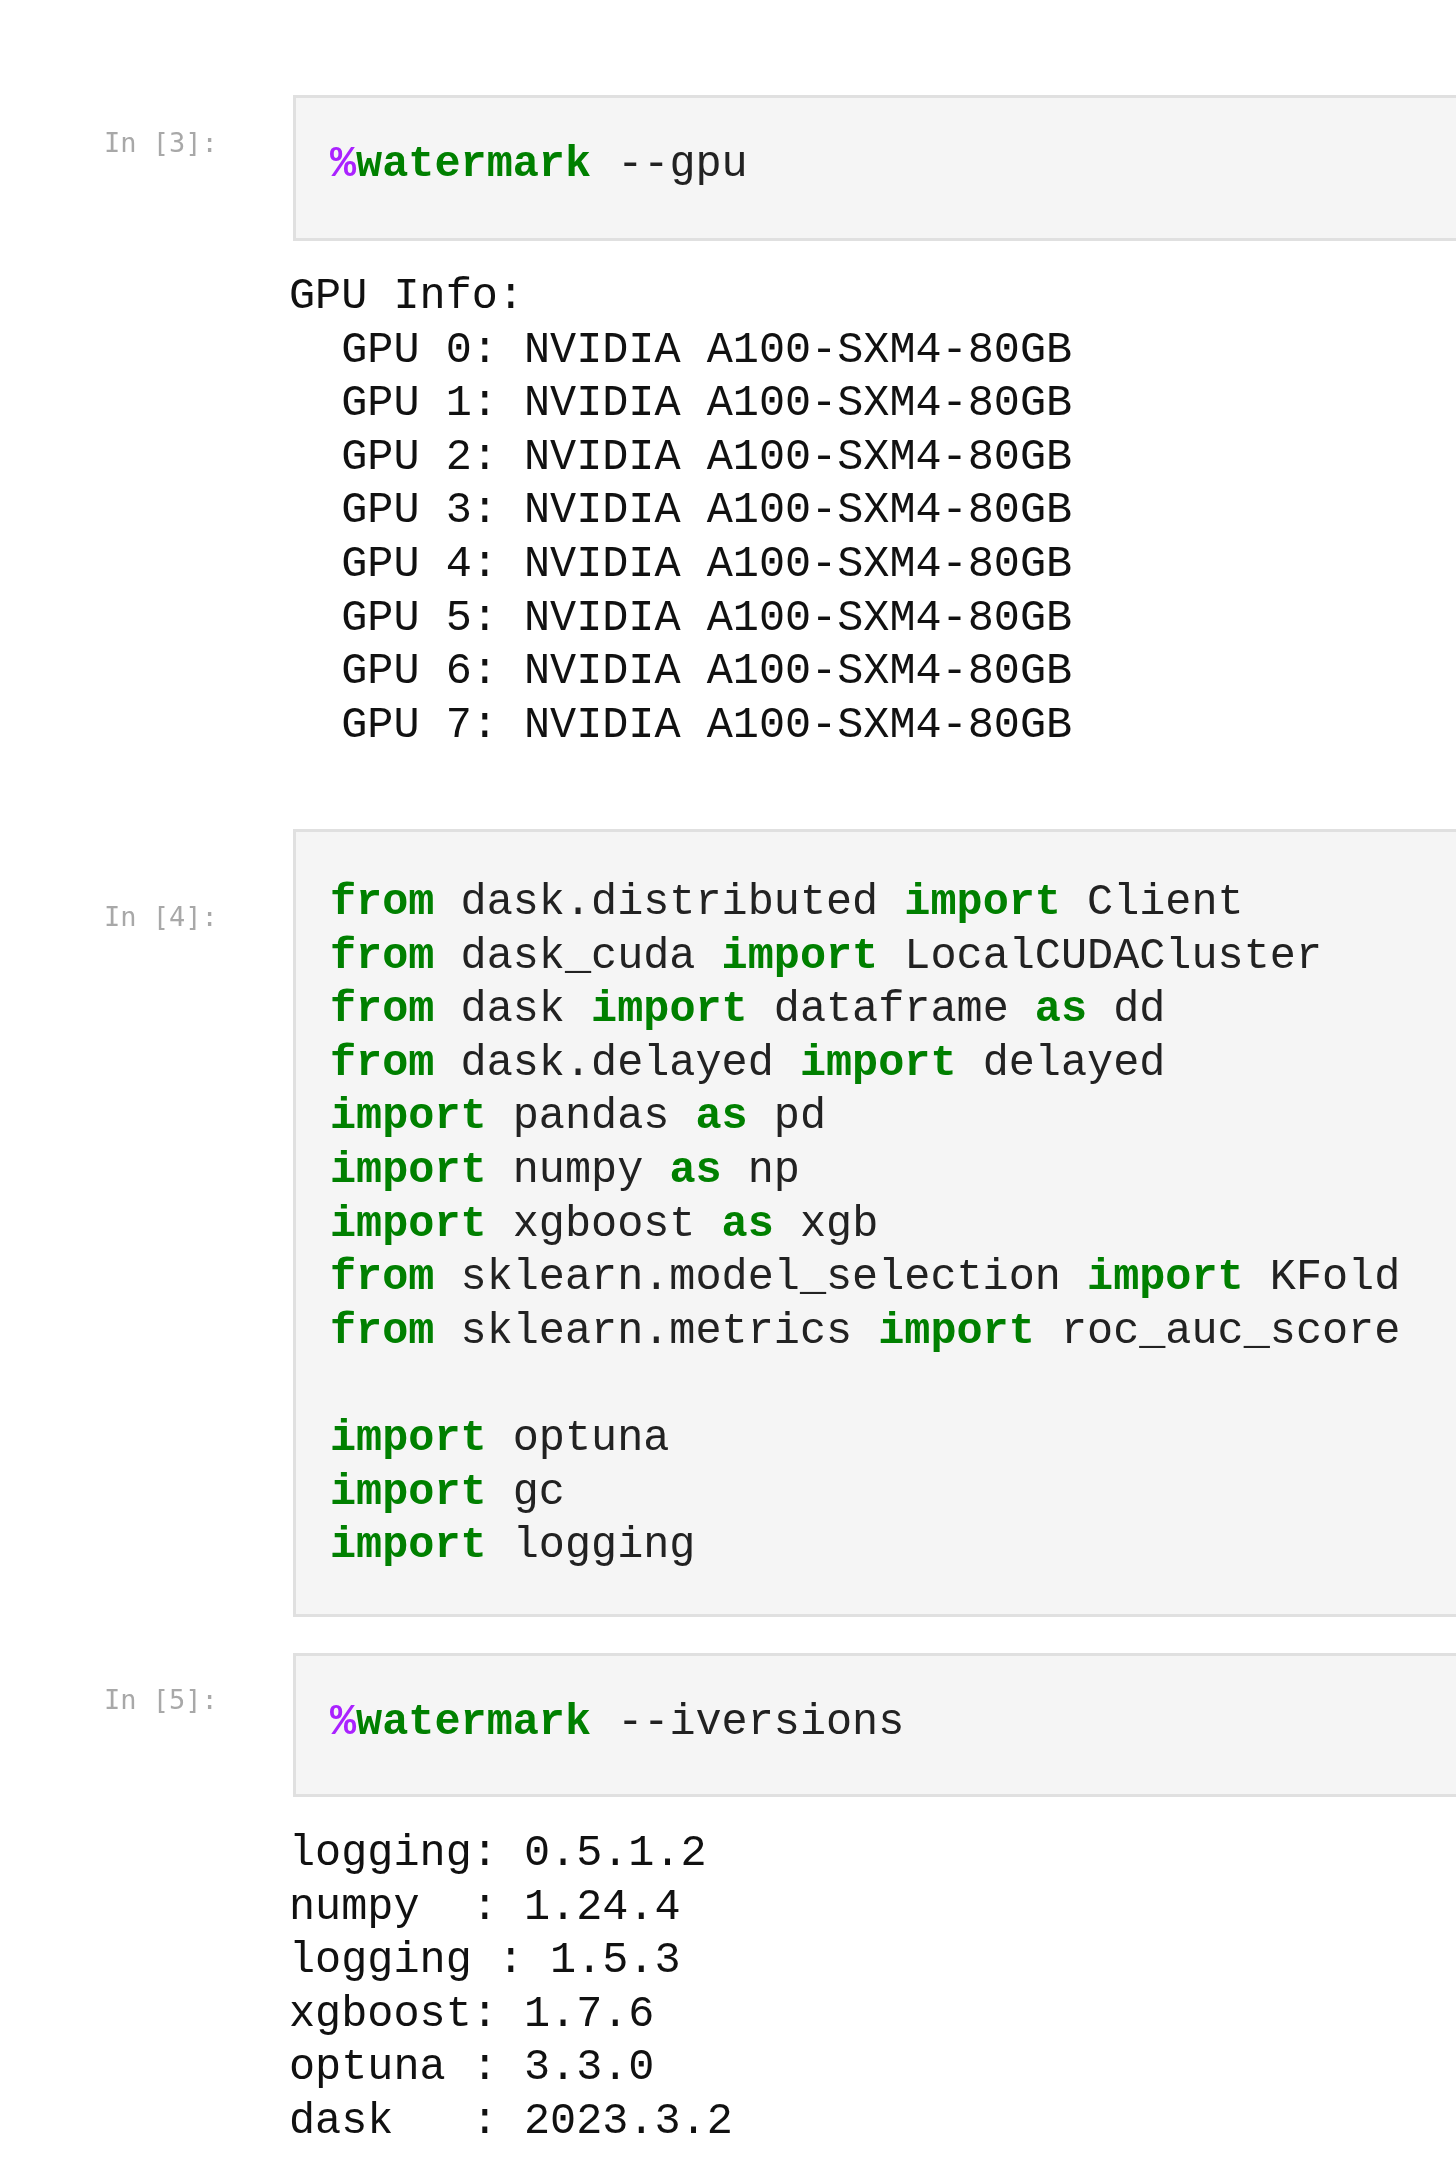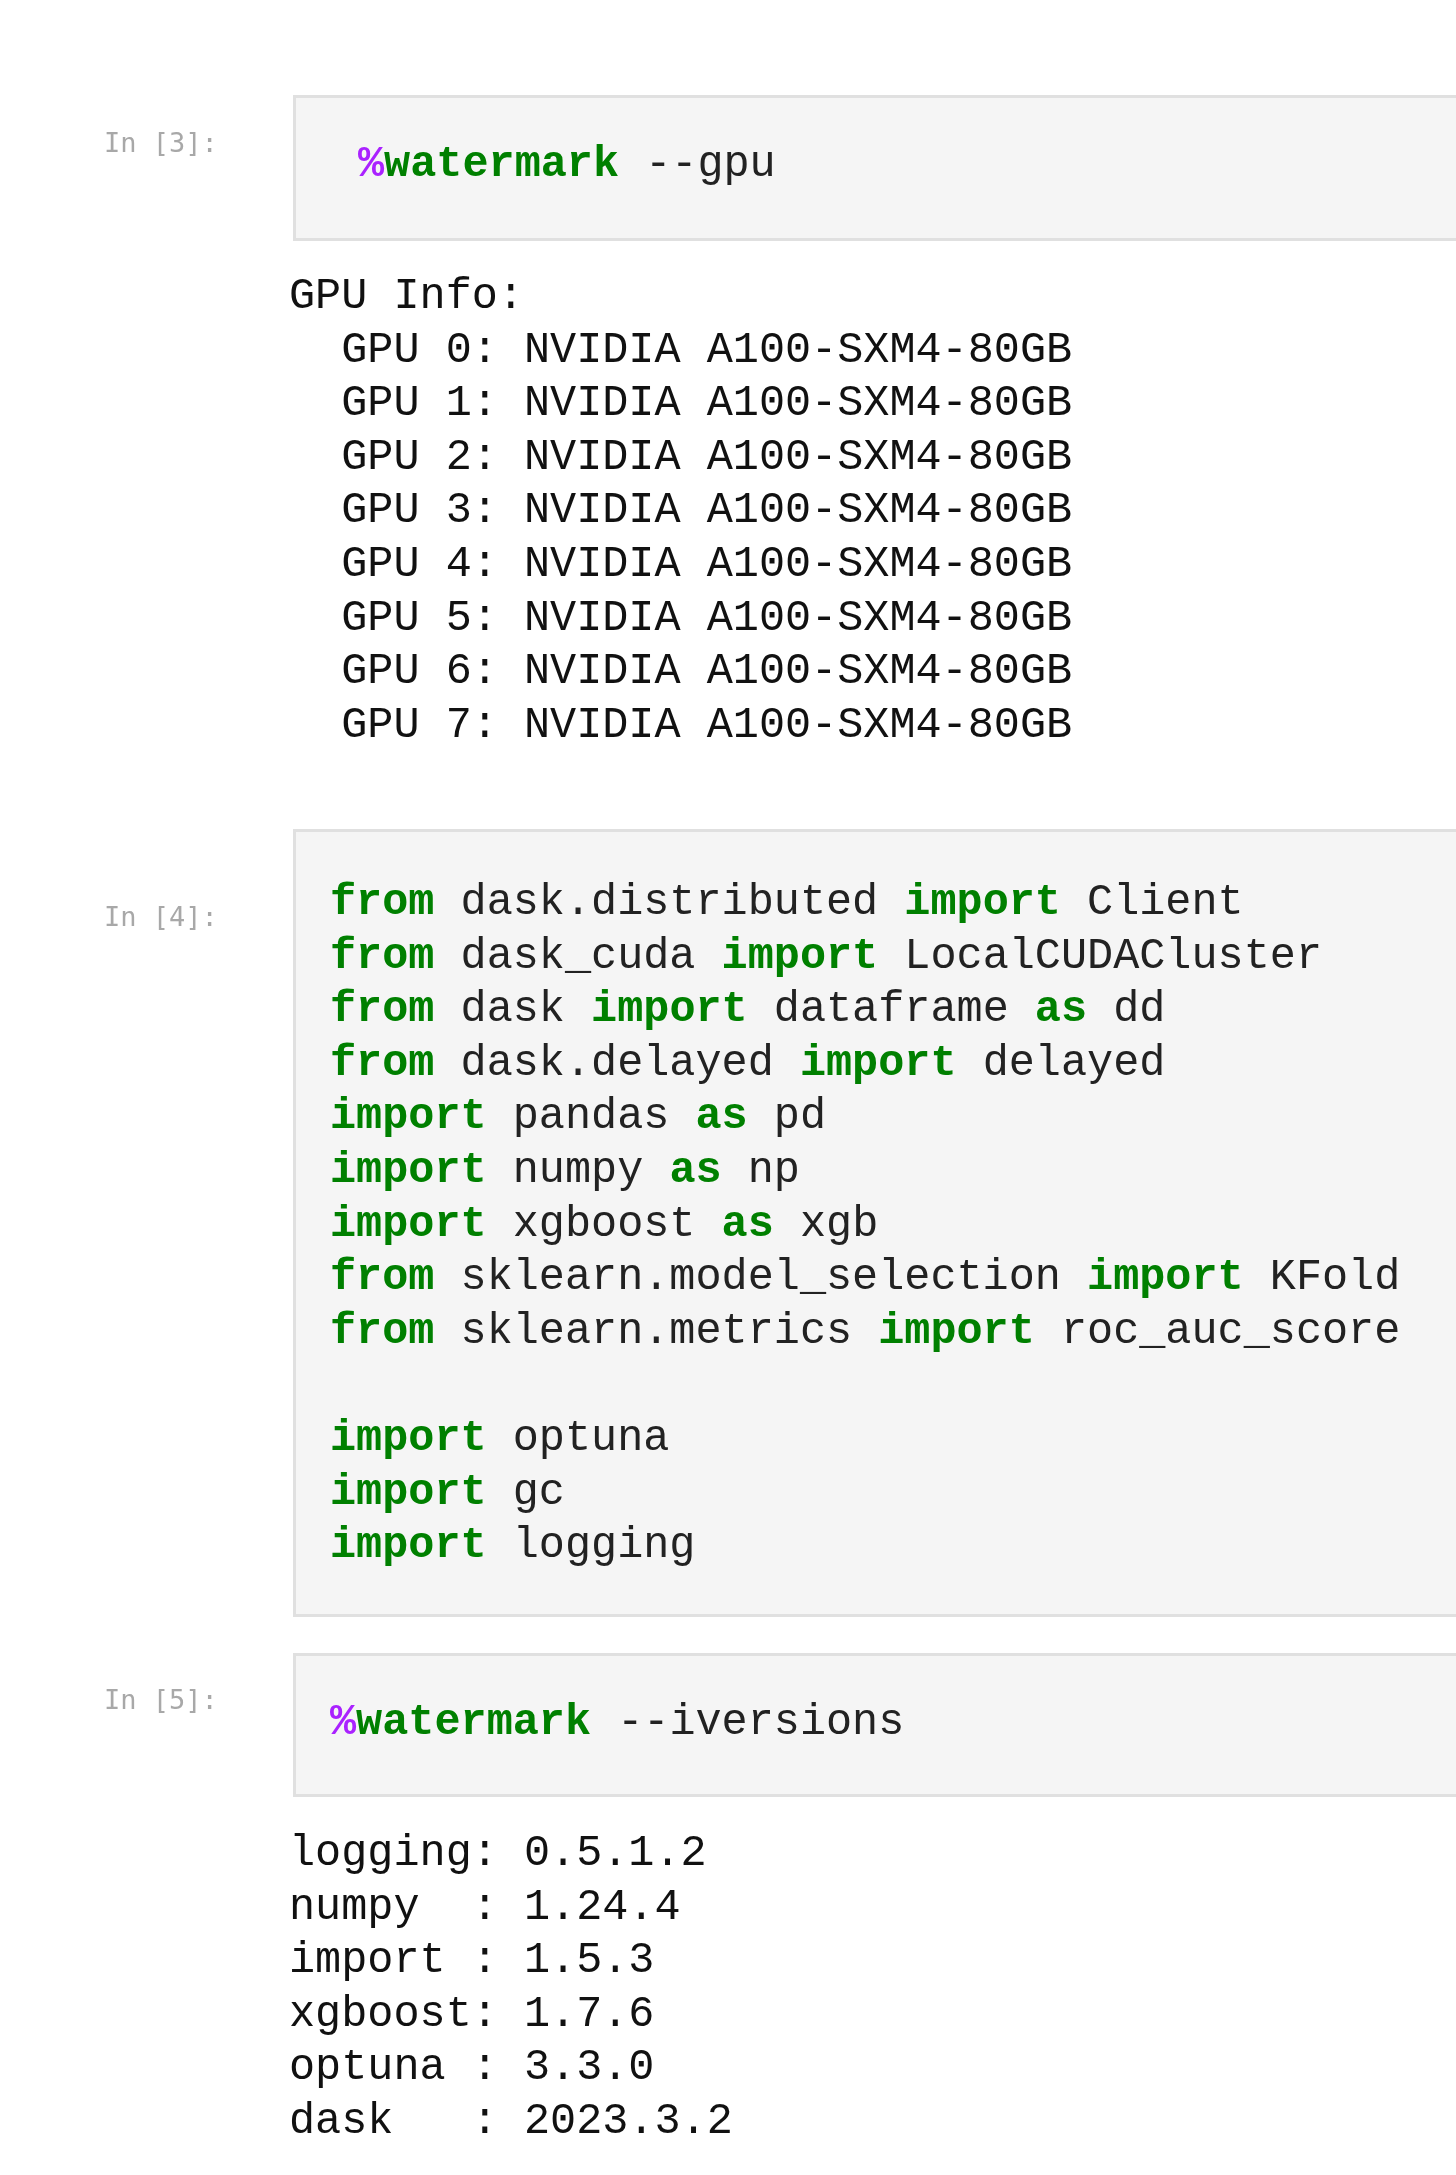--- a/index.html
+++ b/index.html
@@ -65,31 +65,31 @@
       white-space: pre;
     }
     .line { display: block; height: 53.6px; }
   </style>
 </head>
 <body>
 
 <div class="cell" style="top:0;">
   <div class="prompt" style="top:116px;">In [3]:</div>
   <div class="input-box" style="top:95px; height:146px;">
-    <pre class="code" style="top:40px;margin-left:28px;"><span class="magic-pct">%</span><span class="kw">watermark</span><span> --gpu</span></pre>
+    <pre class="code" style="top:40px;"><span class="magic-pct">%</span><span class="kw">watermark</span><span> --gpu</span></pre>
   </div>
   <pre class="output" style="top:258px;"><span class="line">GPU Info:</span><span class="line">  GPU 0: NVIDIA A100-SXM4-80GB</span><span class="line">  GPU 1: NVIDIA A100-SXM4-80GB</span><span class="line">  GPU 2: NVIDIA A100-SXM4-80GB</span><span class="line">  GPU 3: NVIDIA A100-SXM4-80GB</span><span class="line">  GPU 4: NVIDIA A100-SXM4-80GB</span><span class="line">  GPU 5: NVIDIA A100-SXM4-80GB</span><span class="line">  GPU 6: NVIDIA A100-SXM4-80GB</span><span class="line">  GPU 7: NVIDIA A100-SXM4-80GB</span></pre>
 </div>
 
 <div class="cell" style="top:0;">
   <div class="prompt" style="top:850px;margin-top:40px;">In [4]:</div>
   <div class="input-box" style="top:829px; height:788px;">
     <pre class="code" style="top:44px;"><span class="line"><span class="kw">from</span><span> dask.distributed </span><span class="kw">import</span><span> Client</span></span><span class="line"><span class="kw">from</span><span> dask_cuda </span><span class="kw">import</span><span> LocalCUDACluster</span></span><span class="line"><span class="kw">from</span><span> dask </span><span class="kw">import</span><span> dataframe </span><span class="kw">as</span><span> dd</span></span><span class="line"><span class="kw">from</span><span> dask.delayed </span><span class="kw">import</span><span> delayed</span></span><span class="line"><span class="kw">import</span><span> pandas </span><span class="kw">as</span><span> pd</span></span><span class="line"><span class="kw">import</span><span> numpy </span><span class="kw">as</span><span> np</span></span><span class="line"><span class="kw">import</span><span> xgboost </span><span class="kw">as</span><span> xgb</span></span><span class="line"><span class="kw">from</span><span> sklearn.model_selection </span><span class="kw">import</span><span> KFold</span></span><span class="line"><span class="kw">from</span><span> sklearn.metrics </span><span class="kw">import</span><span> roc_auc_score</span></span><span class="line"></span><span class="line"><span class="kw">import</span><span> optuna</span></span><span class="line"><span class="kw">import</span><span> gc</span></span><span class="line"><span class="kw">import</span><span> logging</span></span></pre>
   </div>
 </div>
 
 <div class="cell" style="top:0;">
   <div class="prompt" style="top:1673px;">In [5]:</div>
   <div class="input-box" style="top:1653px; height:144px;">
     <pre class="code" style="top:40px;"><span class="magic-pct">%</span><span class="kw">watermark</span><span> --iversions</span></pre>
   </div>
-  <pre class="output" style="top:1815px;"><span class="line">logging: 0.5.1.2</span><span class="line">numpy  : 1.24.4</span><span class="line">import : 1.5.3</span><span class="line">xgboost: 1.7.6</span><span class="line">optuna : 3.3.0</span><span class="line">dask   : 2023.3.2</span></pre>
+  <pre class="output" style="top:1815px;"><span class="line">logging: 0.5.1.2</span><span class="line">numpy  : 1.24.4</span><span class="line">logging : 1.5.3</span><span class="line">xgboost: 1.7.6</span><span class="line">optuna : 3.3.0</span><span class="line">dask   : 2023.3.2</span></pre>
 </div>
 
 </body></html>

